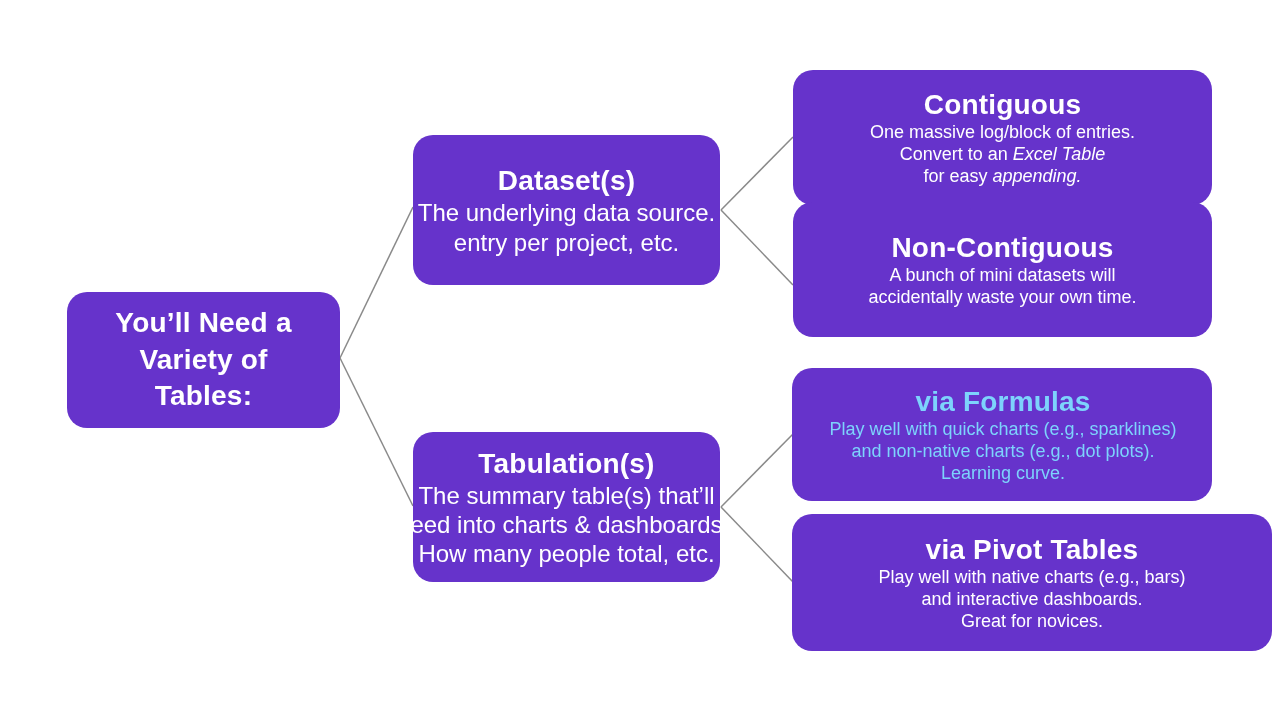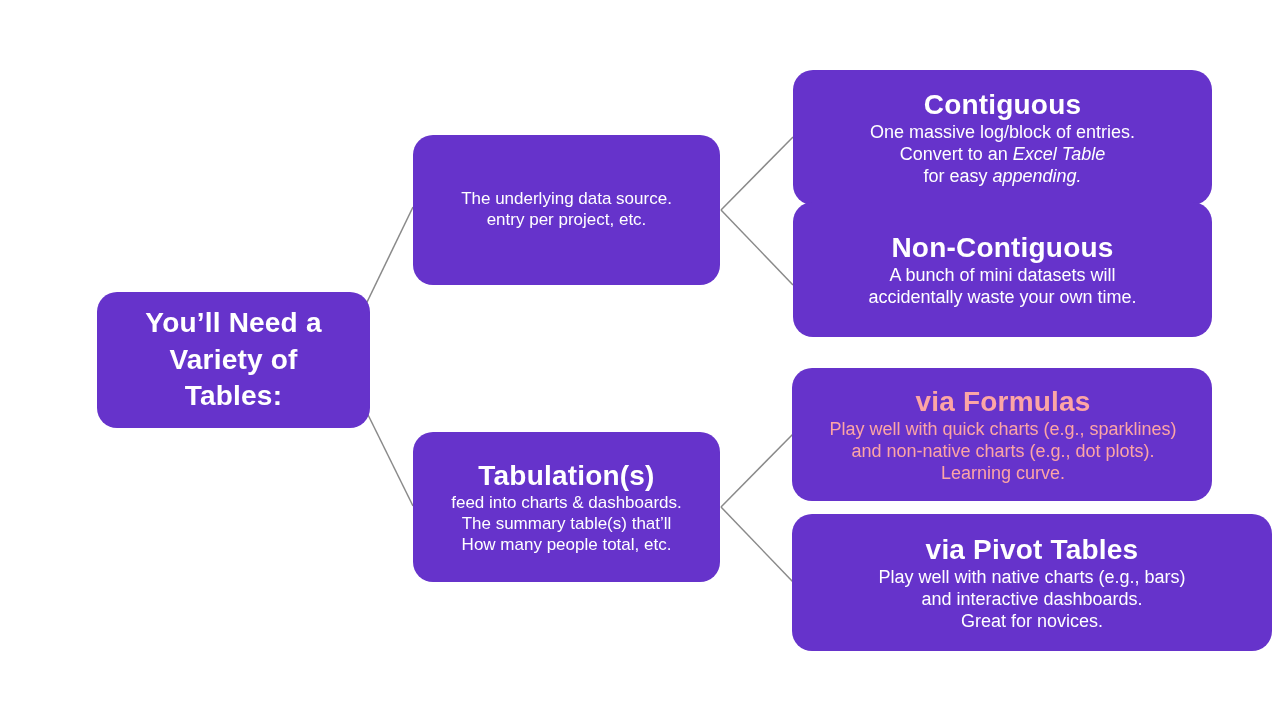--- a/index.html
+++ b/index.html
@@ -48,25 +48,25 @@
     line-height: 1.3;
     letter-spacing: 0.2px;
     max-width: 220px;
   }
   .body-line {
     font-size: 18px;
     line-height: 1.22;
     white-space: nowrap;
     font-weight: 400;
   }
-  .mid .body-line { font-size: 17px; }
+  .mid .body-line { font-size: 24px; }
   .italic { font-style: italic; }
 
   
-  #root          { left: 67px;  top: 292px; width: 273px; height: 136px; margin-left: 30px; }
+  #root          { left: 67px;  top: 292px; width: 273px; height: 136px; }
   #datasets      { left: 413px; top: 135px; width: 307px; height: 150px; }
   #tabulations   { left: 413px; top: 432px; width: 307px; height: 150px; }
   #contiguous    { left: 793px; top: 70px;  width: 419px; height: 135px; }
   #noncontiguous { left: 793px; top: 202px; width: 419px; height: 135px; }
   #viaformulas   { left: 792px; top: 368px; width: 420px; height: 133px; }
   #viapivot      { left: 792px; top: 514px; width: 480px; height: 137px; }
 </style>
 </head>
 <body style="background: rgb(255, 255, 255);">
 
@@ -79,45 +79,46 @@
     <line x1="721" y1="210" x2="793" y2="285" stroke="#8a8a8a" stroke-width="1.5"></line>
     <line x1="721" y1="507" x2="793" y2="434" stroke="#8a8a8a" stroke-width="1.5"></line>
     <line x1="721" y1="507" x2="793" y2="582" stroke="#8a8a8a" stroke-width="1.5"></line>
   </svg>
 
   <div class="node" id="root" style="background-color: rgb(102, 51, 203); color: rgb(255, 255, 255);">
     <div class="root-title">You’ll Need a Variety of Tables:</div>
   </div>
 
   <div class="node mid" id="datasets" style="background-color: rgb(102, 51, 203); color: rgb(255, 255, 255);">
+    <div class="node-title">Dataset(s)</div>
     <div class="body-line">The underlying data source.</div>
     <div class="body-line">entry per project, etc.</div>
   </div>
 
   <div class="node mid" id="tabulations" style="background-color: rgb(102, 51, 203); color: rgb(255, 255, 255);">
     <div class="node-title">Tabulation(s)</div>
+    <div class="body-line">The summary table(s) that’ll</div>
     <div class="body-line">feed into charts &amp; dashboards.</div>
-    <div class="body-line">The summary table(s) that’ll</div>
     <div class="body-line">How many people total, etc.</div>
   </div>
 
   <div class="node" id="contiguous" style="background-color: rgb(102, 51, 203); color: rgb(255, 255, 255);">
     <div class="node-title">Contiguous</div>
     <div class="body-line">One massive log/block of entries.</div>
     <div class="body-line"><span>Convert to an </span><span class="italic">Excel Table</span></div>
     <div class="body-line"><span>for easy </span><span class="italic">appending.</span></div>
   </div>
 
   <div class="node" id="noncontiguous" style="background-color: rgb(102, 51, 203); color: rgb(255, 255, 255);">
     <div class="node-title">Non-Contiguous</div>
     <div class="body-line">A bunch of mini datasets will</div>
     <div class="body-line">accidentally waste your own time.</div>
   </div>
 
-  <div class="node" id="viaformulas" style="background-color: rgb(102, 51, 203); color: #fca5a5; padding-left: 12px;">
+  <div class="node" id="viaformulas" style="background-color: rgb(102, 51, 203); color: #7dd3fc; padding-left: 12px;">
     <div class="node-title">via Formulas</div>
     <div class="body-line">Play well with quick charts (e.g., sparklines)</div>
     <div class="body-line">and non-native charts (e.g., dot plots).</div>
     <div class="body-line">Learning curve.</div>
   </div>
 
   <div class="node" id="viapivot" style="background-color: rgb(102, 51, 203); color: rgb(255, 255, 255);">
     <div class="node-title">via Pivot Tables</div>
     <div class="body-line">Play well with native charts (e.g., bars)</div>
     <div class="body-line">and interactive dashboards.</div>

